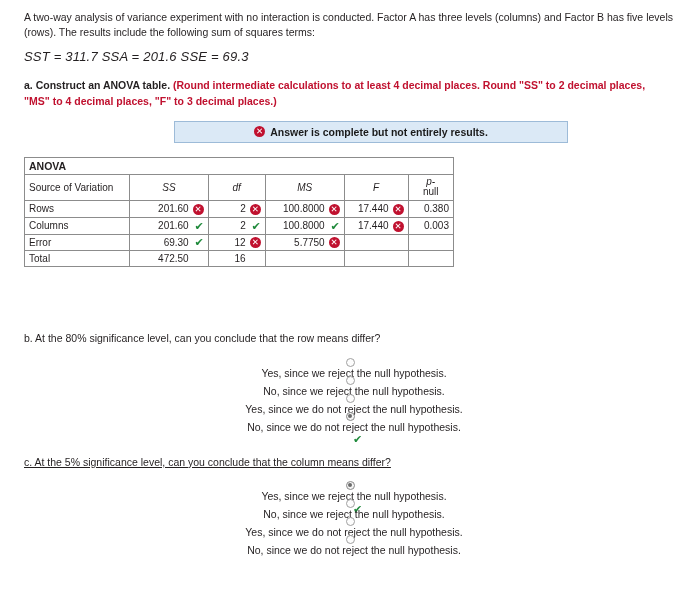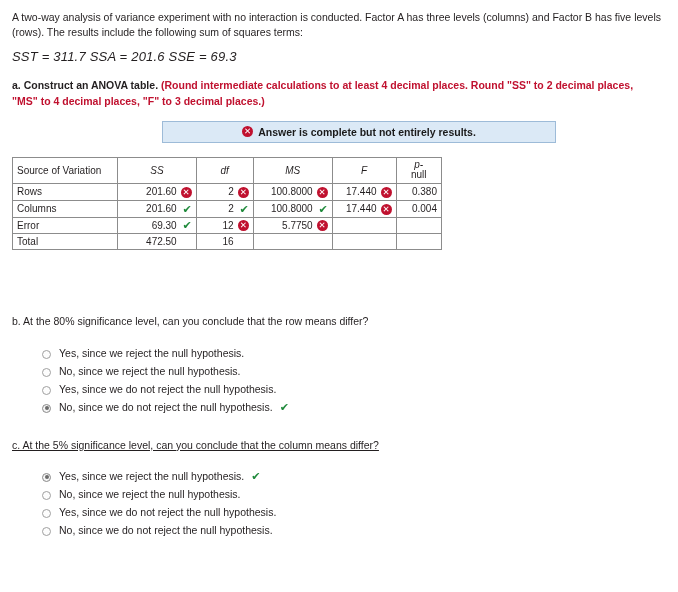--- a/index.html
+++ b/index.html
@@ -11,21 +11,21 @@
     height: 592px;
     background: #ffffff;
     font-family: "Liberation Sans", sans-serif;
     font-size: 11px;
     color: #231f20;
     position: relative;
     overflow: hidden;
   }
   .page {
     position: relative;
-    padding: 10px 12px;
+    padding: 10px 24px;
     box-sizing: border-box;
     width: 678px;
     height: 444px;
   }
   .intro {
     font-size: 10.5px;
     line-height: 1.45;
     color: #231f20;
     width: 650px;
   }
@@ -128,24 +128,25 @@
     line-height: 1.45;
   }
   .q-b { margin-top: 64px; }
   .q-c { margin-top: 25px; text-decoration: underline; }
   .options {
     margin-top: 11px;
     margin-left: 30px;
   }
   .opt {
     display: flex;
-    align-items: flex-end;
+    align-items: center;
     height: 18px;
     font-size: 10.5px;
     color: #231f20;
+    flex-direction: column;
   }
   .radio {
     width: 9px;
     height: 9px;
     border-radius: 50%;
     border: 1px solid #a0a0a0;
     background: #fdfdfd;
     margin-right: 8px;
     box-sizing: border-box;
     flex: 0 0 auto;
@@ -190,20 +191,23 @@
   <table class="anova">
     <colgroup>
       <col class="col-src">
         <col class="col-ss">
         <col class="col-df">
         <col class="col-ms">
         <col class="col-f">
         <col class="col-p">
     </colgroup>
     <tbody>
+      <tr class="anova-title-row">
+        <td colspan="6">ANOVA</td>
+      </tr>
       <tr class="hdr">
         <td class="first">Source of Variation</td>
         <td>SS</td>
         <td>df</td>
         <td>MS</td>
         <td>F</td>
         <td class="p-value-label"><span style="font-style:italic">p-</span><br><span style="font-style:normal">null</span></td>
       </tr>
 
       <tr>
@@ -214,21 +218,21 @@
         <td class="numcell"><span class="val">17.440</span><span class="mark"><span class="x-circle">✕</span></span></td>
         <td class="numcell"><span class="val">0.380</span></td>
       </tr>
 
       <tr>
         <td>Columns</td>
         <td class="numcell"><span class="val">201.60</span><span class="mark"><span class="check-mark">✔</span></span></td>
         <td class="numcell"><span class="val">2</span><span class="mark"><span class="check-mark">✔</span></span></td>
         <td class="numcell"><span class="val">100.8000</span><span class="mark"><span class="check-mark">✔</span></span></td>
         <td class="numcell"><span class="val">17.440</span><span class="mark"><span class="x-circle">✕</span></span></td>
-        <td class="numcell"><span class="val">0.004</span></td>
+        <td class="numcell"><span class="val">0.003</span></td>
       </tr>
 
       <tr>
         <td>Error</td>
         <td class="numcell"><span class="val">69.30</span><span class="mark"><span class="check-mark">✔</span></span></td>
         <td class="numcell"><span class="val">12</span><span class="mark"><span class="x-circle">✕</span></span></td>
         <td class="numcell"><span class="val">5.7750</span><span class="mark"><span class="x-circle">✕</span></span></td>
         <td class="numcell"><span class="val"></span></td>
         <td class="numcell"><span class="val"></span></td>
       </tr>

